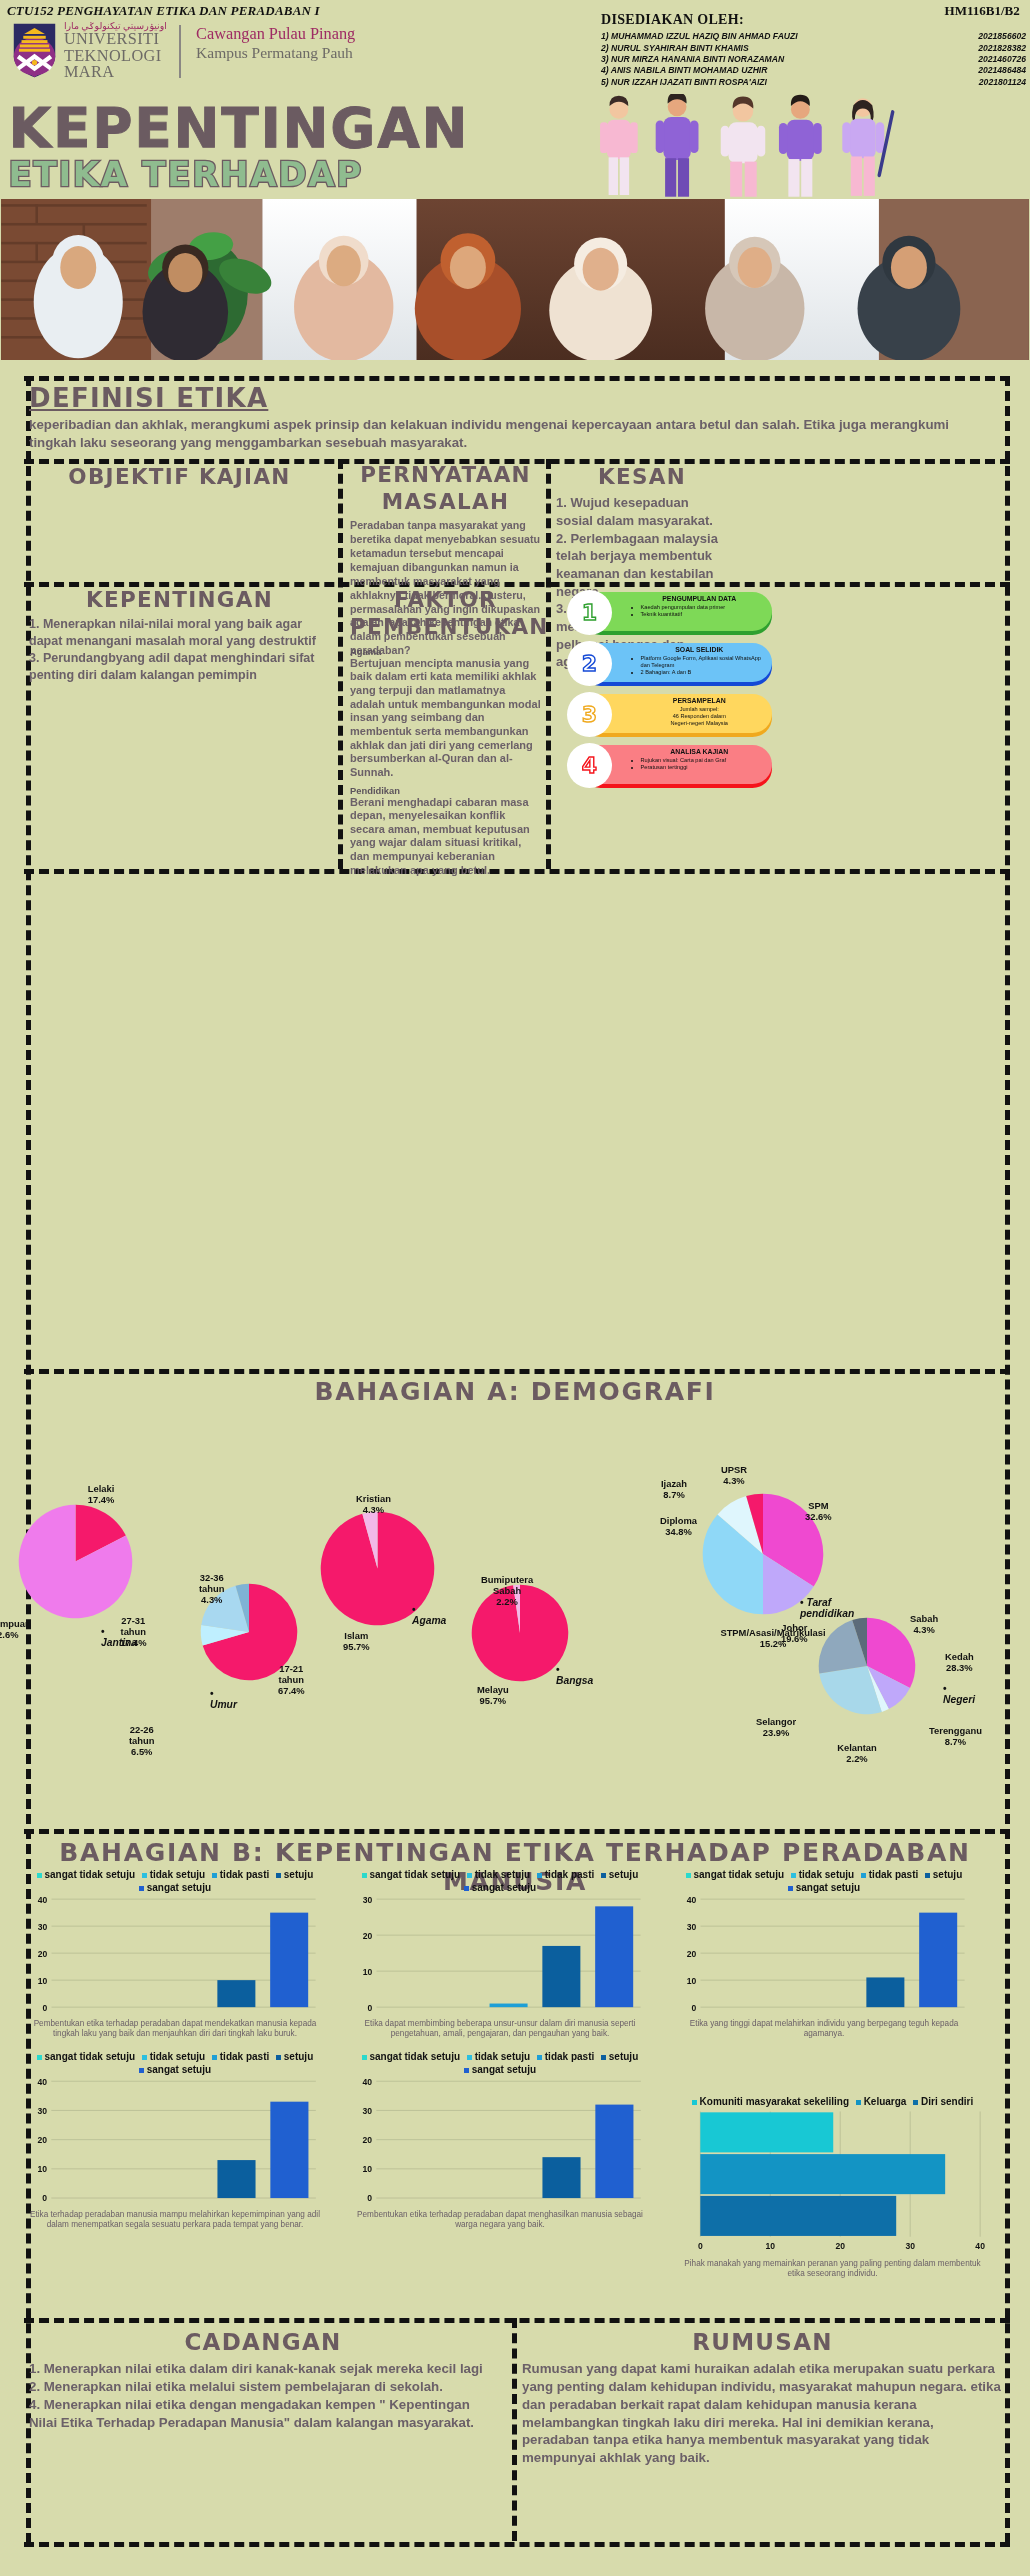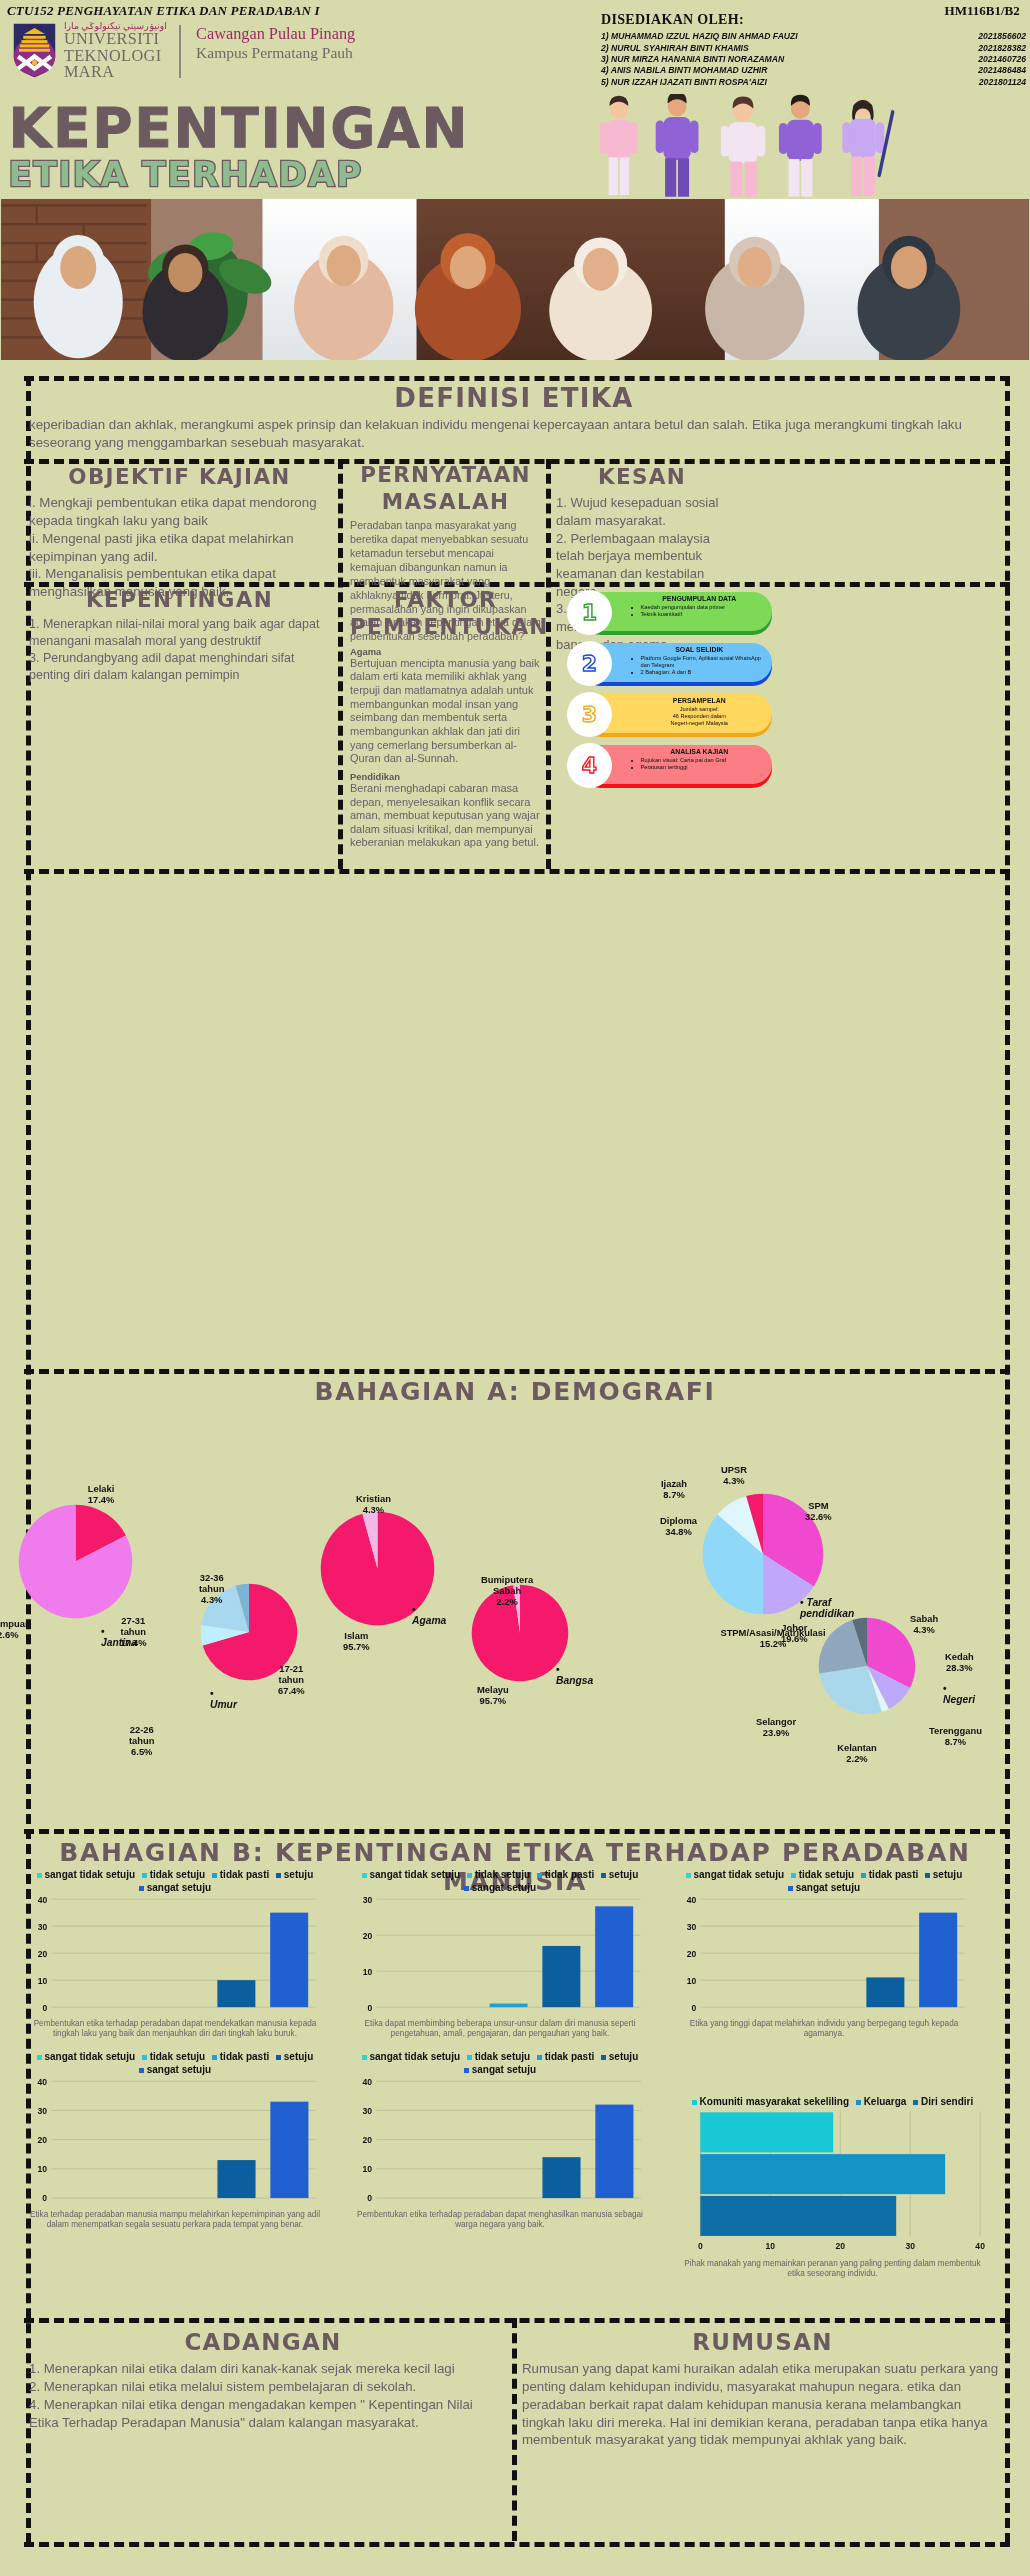--- a/index.html
+++ b/index.html
@@ -75,25 +75,25 @@
     position: absolute; left: 24px; width: 986px; height: 0;
     border-top: 5.2px dashed #111;
   }
   .dash-v { position: absolute; width: 0; border-left: 5.2px dashed #111; }
 
   .sec-head {
     font-family: "DejaVu Sans", sans-serif; font-weight: bold;
     color: #6b5b61; letter-spacing: 1.3px; text-align: center;
   }
   .body-text {
-    font-size: 13.3px; line-height: 1.34; color: #6b6068;
+    font-size: 13.3px; line-height: 1.34; color: #6b6068; font-weight: bold;
   }
 
   .definisi { position: absolute; left: 29px; top: 383px; width: 970px; }
-  .definisi h2 { font-size: 26px; margin-bottom: 3.4px; text-align: center; }
+  .definisi h2 { font-size: 26px; margin-bottom: 3.4px; text-align: left; text-decoration: underline; }
 
   
   .col3 { position: absolute; top: 464px; }
   .col-a { left: 29px; width: 301px; }
   .col-b { left: 350px; width: 191px; }
   .col-c { left: 556px; width: 172px; }
   .col3 h3 { font-size: 21.5px; margin-bottom: 5.2px; }
   .col-b h3 { line-height: 1.0; }
   .col-b .body-text { font-size: 10.7px; line-height: 1.3; }
   .col-c .body-text { font-size: 13px; line-height: 1.36; }
@@ -364,25 +364,20 @@
   <div class="dash-v" style="left:546px; top:459px;  height:410px"></div>
   <div class="dash-v" style="left:512px; top:2318px; height:223px"></div>
 
   <div class="definisi">
     <h2 class="sec-head">DEFINISI ETIKA</h2>
     <p class="body-text">keperibadian dan akhlak, merangkumi aspek prinsip dan kelakuan individu mengenai kepercayaan antara betul dan salah. Etika juga merangkumi tingkah laku seseorang yang menggambarkan sesebuah masyarakat.</p>
   </div>
 
   <div class="col3 col-a">
     <h3 class="sec-head">OBJEKTIF KAJIAN</h3>
-    <div class="body-text" id="objektif-items">
-        <p>i. Mengkaji pembentukan etika dapat mendorong kepada tingkah laku yang baik</p>
-        <p>ii. Mengenal pasti jika etika dapat melahirkan kepimpinan yang adil.</p>
-        <p>iii. Menganalisis pembentukan etika dapat menghasilkan manusia yang baik.</p>
-      </div>
   </div>
 
   <div class="col3 col-b">
     <h3 class="sec-head">PERNYATAAN</h3>
     <h3 class="sec-head" style="margin-bottom:6.9px">MASALAH</h3>
     <p class="body-text">Peradaban tanpa masyarakat yang beretika dapat menyebabkan sesuatu ketamadun tersebut mencapai kemajuan dibangunkan namun ia membentuk masyarakat yang akhlaknya tidak bermoral. Justeru, permasalahan yang ingin dikupaskan adalah 'apakah kepentingan etika dalam pembentukan sesebuah peradaban?</p>
   </div>
 
   <div class="col3 col-c">
     <h3 class="sec-head">KESAN</h3>

